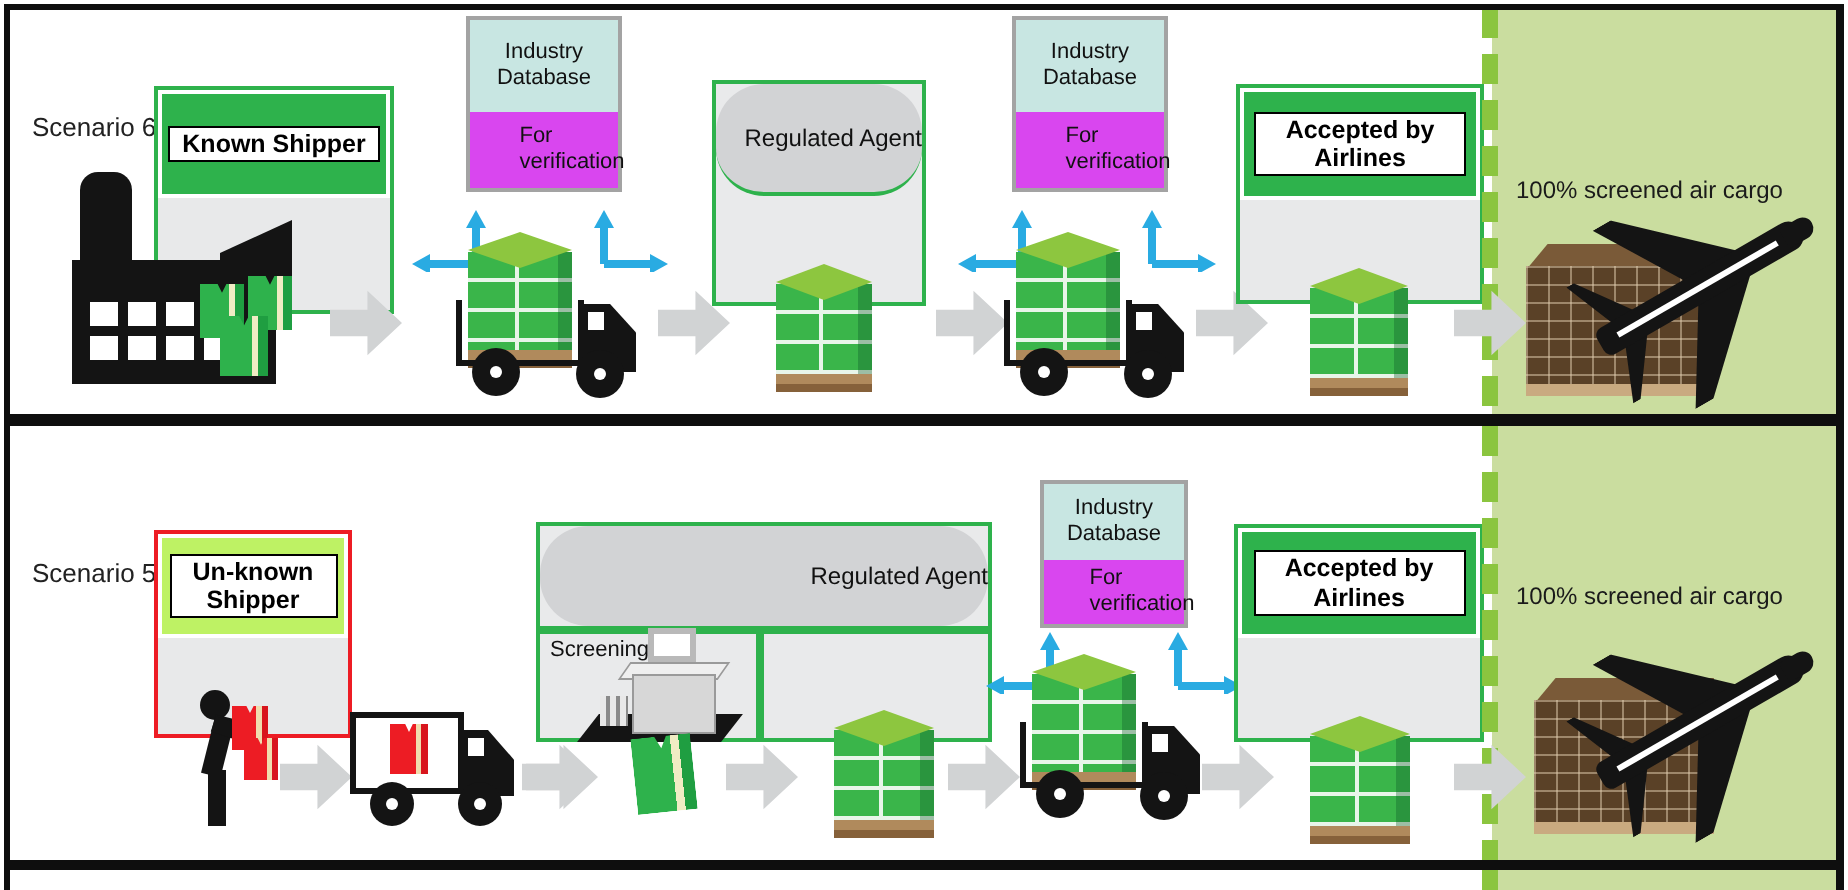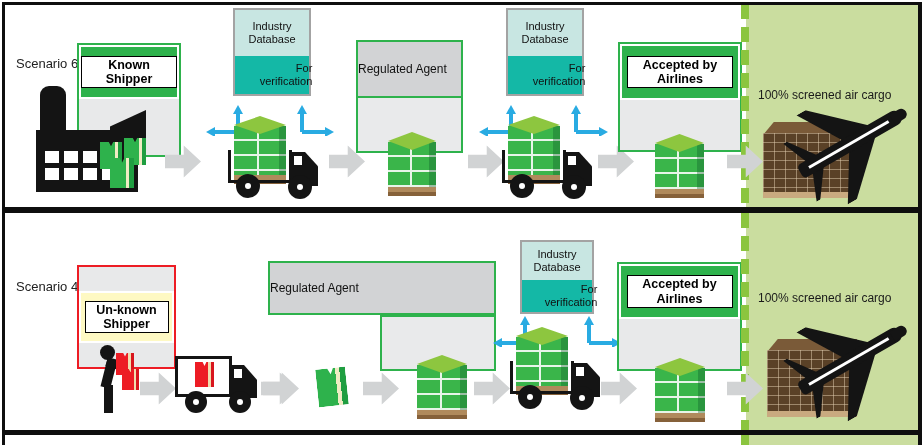--- a/index.html
+++ b/index.html
@@ -11,37 +11,37 @@
     background:repeating-linear-gradient(180deg,#8bc53f 0 15px,rgba(0,0,0,0) 15px 23px);}
   .hdiv{position:absolute;left:2px;width:920px;background:#0e0e0e;z-index:30;}
 
   .scenario-label{position:absolute;font-size:13px;color:#222;}
 
   
   .bigbox{position:absolute;border:2px solid #2eb24c;background:#e8e9ea;box-sizing:border-box;}
   .bigbox .hdr{position:absolute;left:0;top:0;right:0;background:#2eb24c;border:2px solid #fff;
     box-sizing:border-box;display:flex;align-items:center;justify-content:center;}
   .bigbox.red{border-color:#ed1c24;}
-  .bigbox.red .hdr{background:#fef9c3;margin-top:24px;}
+  .bigbox.red .hdr{background:#bef264;}
   .lbl{background:#fff;border:1px solid #000;font-weight:bold;font-size:12.5px;line-height:1.15;
     text-align:center;padding:1px 6px;color:#000;}
 
   
   .agentbox{position:absolute;border:2px solid #2eb24c;background:#e9eaeb;box-sizing:border-box;}
   .agentbox .ahdr{position:absolute;left:0;top:0;right:0;background:#d2d3d5;border-bottom:2px solid #2eb24c;
-    display:flex;align-items:center;justify-content:flex-start;font-size:12px;}
+    display:flex;align-items:center;justify-content:flex-end;font-size:12px;border-radius:24px;}
   .subbox{position:absolute;border:2px solid #2eb24c;background:#e9eaeb;box-sizing:border-box;}
   .screen-lbl{position:absolute;left:5px;top:2px;font-size:11px;}
 
   
   .db{position:absolute;border:2px solid #a3a3a3;box-sizing:border-box;display:flex;flex-direction:column;}
   .db .dbt{background:#c8e6e2;display:flex;align-items:center;justify-content:center;
     text-align:center;font-size:11px;line-height:1.2;}
-  .db .dbb{background:#14b8a6;flex:1;display:flex;align-items:center;justify-content:center;
-    text-align:right;font-size:11px;line-height:1.2;padding-left:28px;}
+  .db .dbb{background:#d946ef;flex:1;display:flex;align-items:center;justify-content:center;
+    text-align:left;font-size:11px;line-height:1.2;padding-left:28px;}
   .db.s1 .dbt{height:46px;} .db.s2 .dbt{height:38px;}
 
   
   .garrow{position:absolute;width:36px;height:35px;background:#d1d3d4;
     clip-path:polygon(0 31%,52% 31%,52% 4%,100% 50%,52% 96%,52% 69%,0 69%);}
 
   
   .pallet{position:absolute;}
   .pallet .ptop{position:absolute;left:0;top:0;width:100%;height:20px;background:#8dc63f;
     clip-path:polygon(50% 0,100% 45%,50% 90%,0 45%);z-index:2;}
@@ -131,21 +131,21 @@
 <body>
 
 <div class="stage">
 
   <div class="row" style="top:4px;height:203px;">
     <div class="greenzone"></div>
     <div class="dashline"></div>
 
     <div class="scenario-label" style="left:16px;top:52px;">Scenario 6</div>
 
-    <div class="bigbox" style="left:77px;top:39px;width:104px;height:114px;">
+    <div class="bigbox" style="left:77px;top:39px;width:120px;height:114px;">
       <div class="hdr" style="height:54px;">
           <span class="lbl">Known Shipper</span>
         </div>
     </div>
 
     <div class="factory" style="left:36px;top:82px;width:116px;height:106px;z-index:4;">
       <div class="chimney"></div>
         <div class="froof"></div>
         <div class="fbody"></div>
       <div class="fwins">
@@ -267,21 +267,21 @@
         <div class="stripe"></div>
     </div>
   </div>
 
   <div class="hdiv" style="top:207px;height:6px;"></div>
 
   <div class="row" style="top:213px;height:217px;">
     <div class="greenzone"></div>
     <div class="dashline"></div>
 
-    <div class="scenario-label" style="left:16px;top:66px;">Scenario 4</div>
+    <div class="scenario-label" style="left:16px;top:66px;">Scenario 5</div>
 
     <div class="bigbox red" style="left:77px;top:52px;width:99px;height:104px;">
       <div class="hdr" style="height:52px;">
           <span class="lbl" style="max-width:70px;">Un-known Shipper</span>
         </div>
     </div>
 
     <div class="person" style="left:92px;top:132px;width:52px;height:68px;z-index:4;">
       <div class="phead"></div>
         <div class="ptorso"></div>
@@ -301,20 +301,30 @@
       <div class="bwheel" style="left:10px;top:35px;"></div>
         <div class="bwheel" style="left:54px;top:35px;"></div>
     </div>
 
     <div class="garrow" style="left:261px;top:158px;"></div>
 
     <div class="agentbox" style="left:268px;top:48px;width:228px;height:54px;">
       <div class="ahdr" style="height:50px;border-bottom:none;">
           <span>Regulated Agent</span>
         </div>
+    </div>
+    <div class="subbox" style="left:268px;top:102px;width:112px;height:56px;">
+      <div class="screen-lbl">Screening</div>
+      <div class="xray" style="left:18px;top:-8px;width:88px;height:62px;">
+        <div class="xmat"></div>
+          <div class="xtopf"></div>
+          <div class="xbody"></div>
+          <div class="xmon"></div>
+          <div class="xitem"></div>
+      </div>
     </div>
     <div class="subbox" style="left:380px;top:102px;width:116px;height:56px;"></div>
 
     <div class="garrow" style="left:263px;top:158px;z-index:3;"></div>
     <div class="carton greenc" style="left:317px;top:155px;width:30px;height:38px;transform:rotate(-6deg);z-index:4;"></div>
     <div class="garrow" style="left:363px;top:158px;"></div>
 
     <div class="pallet" style="left:417px;top:142px;width:50px;height:64px;z-index:4;">
       <div class="ptop"></div>
         <div class="pbody"></div>

